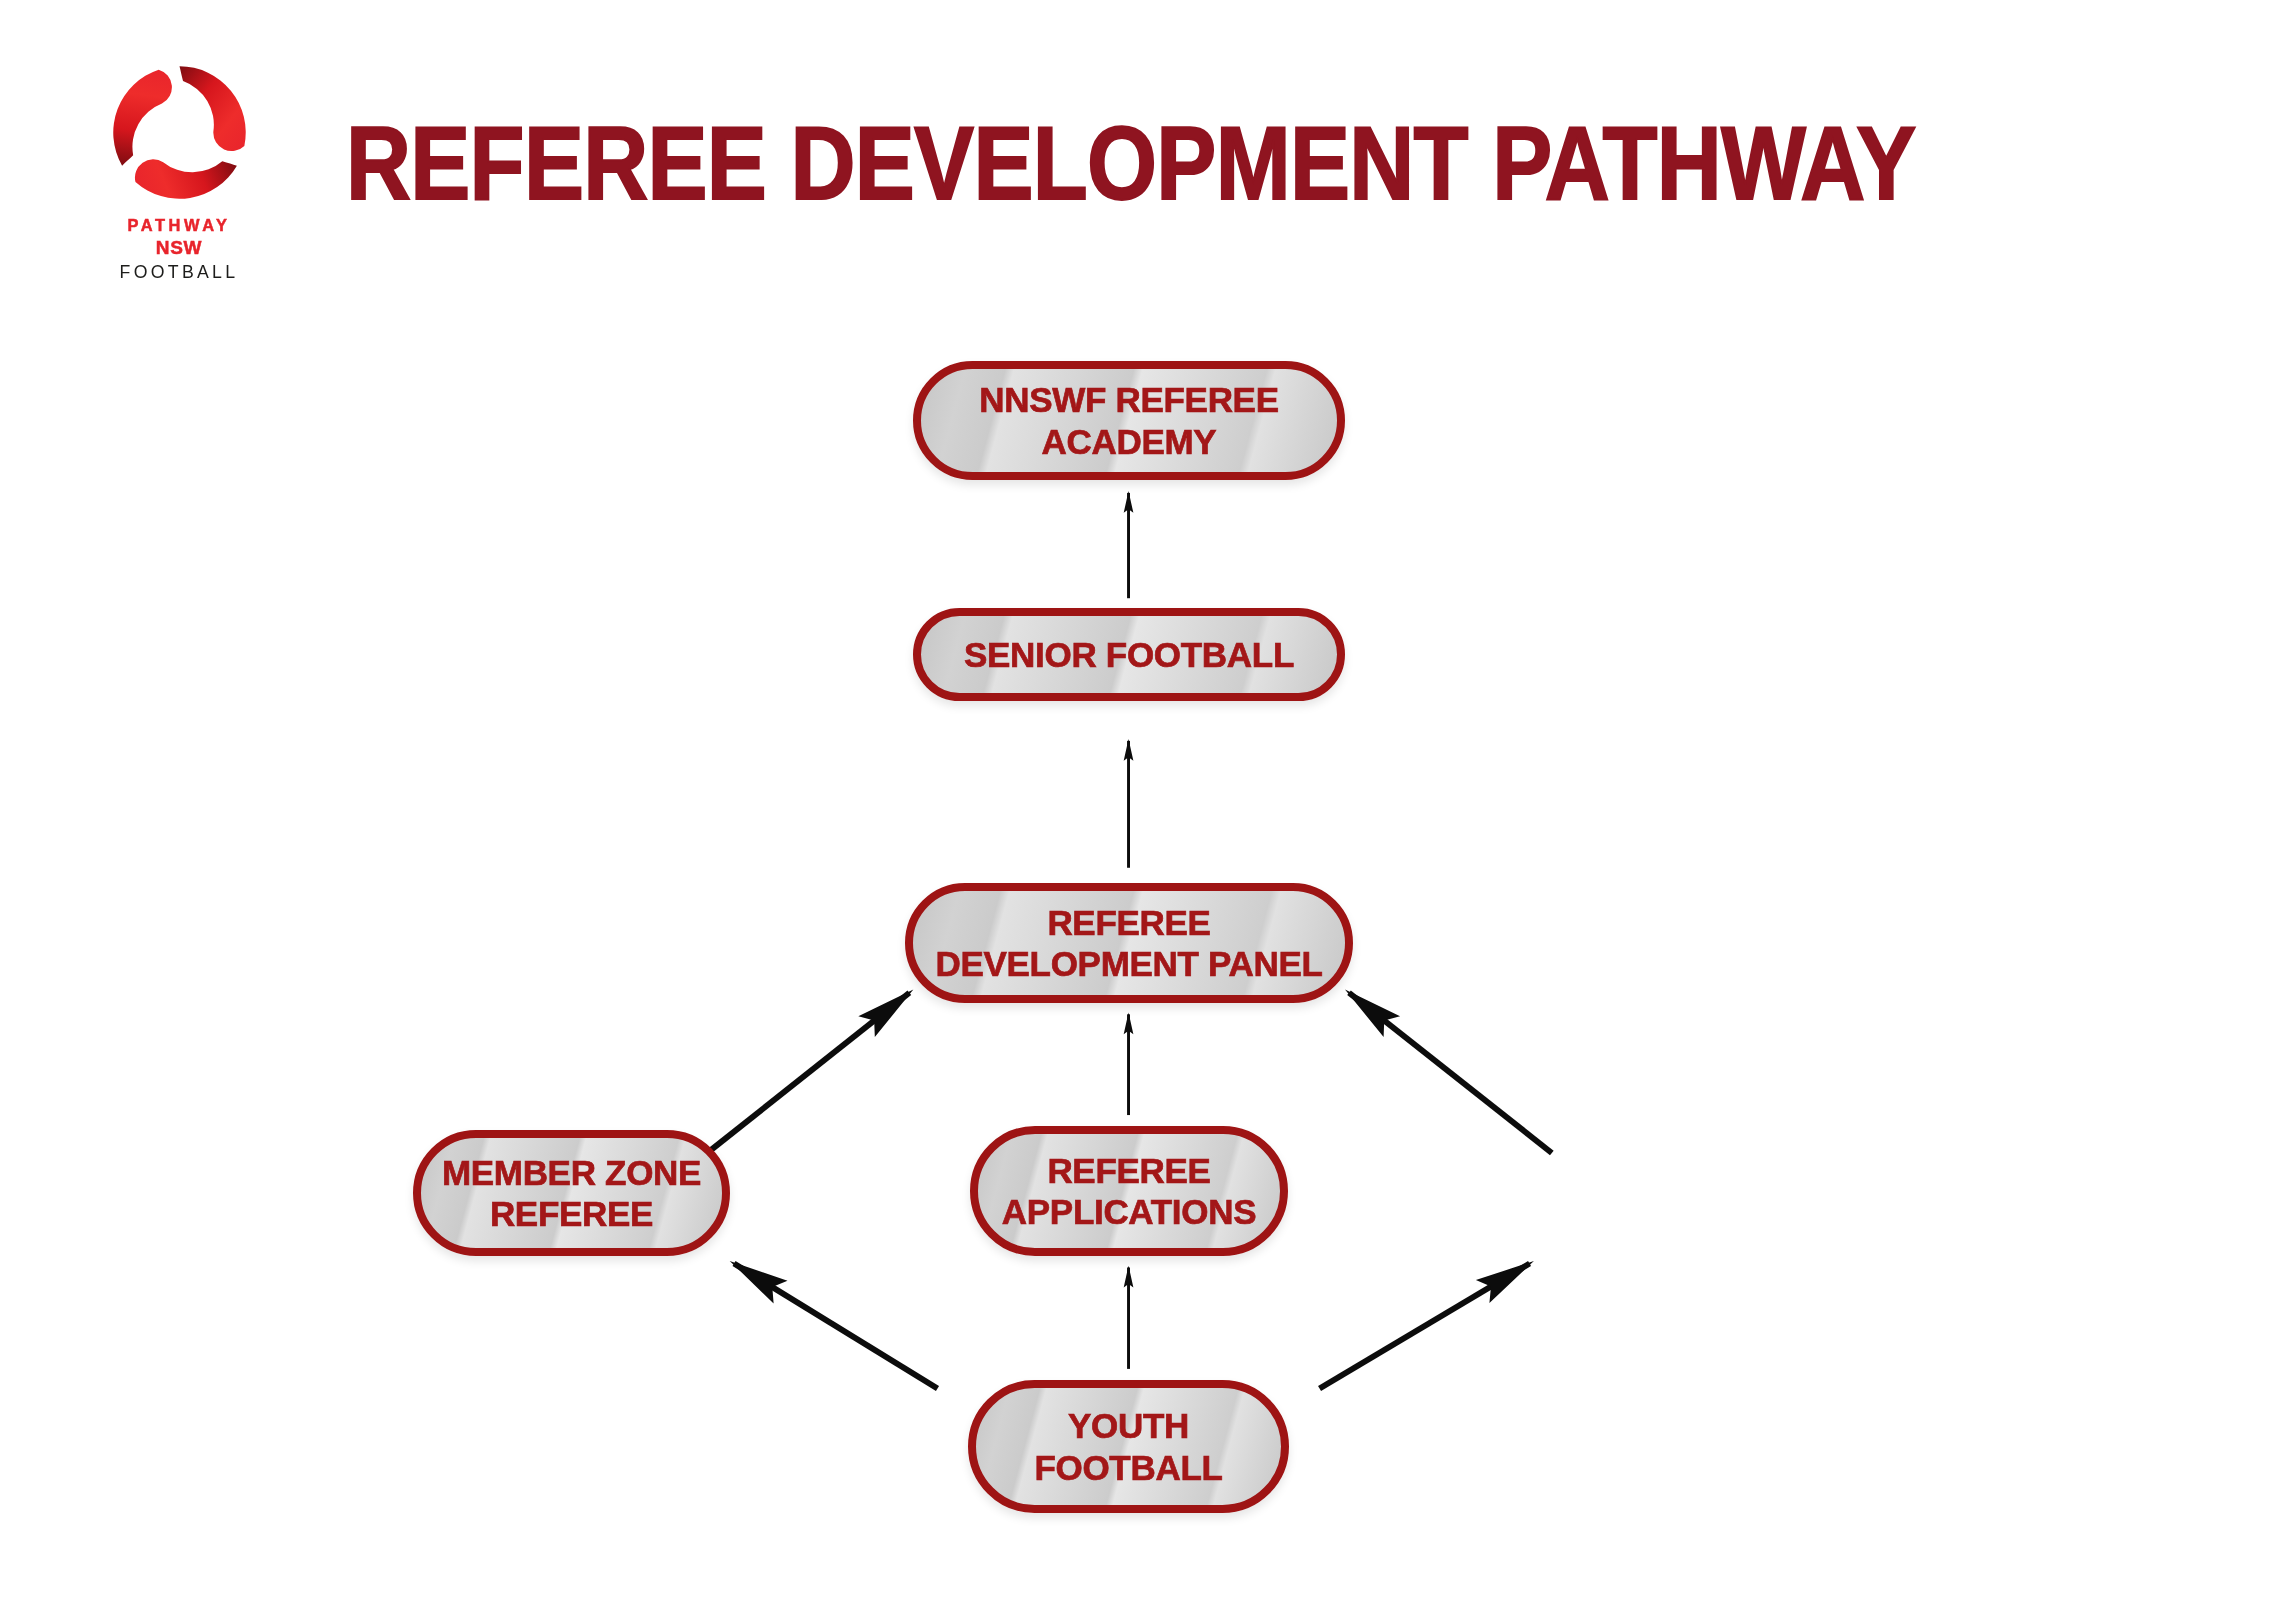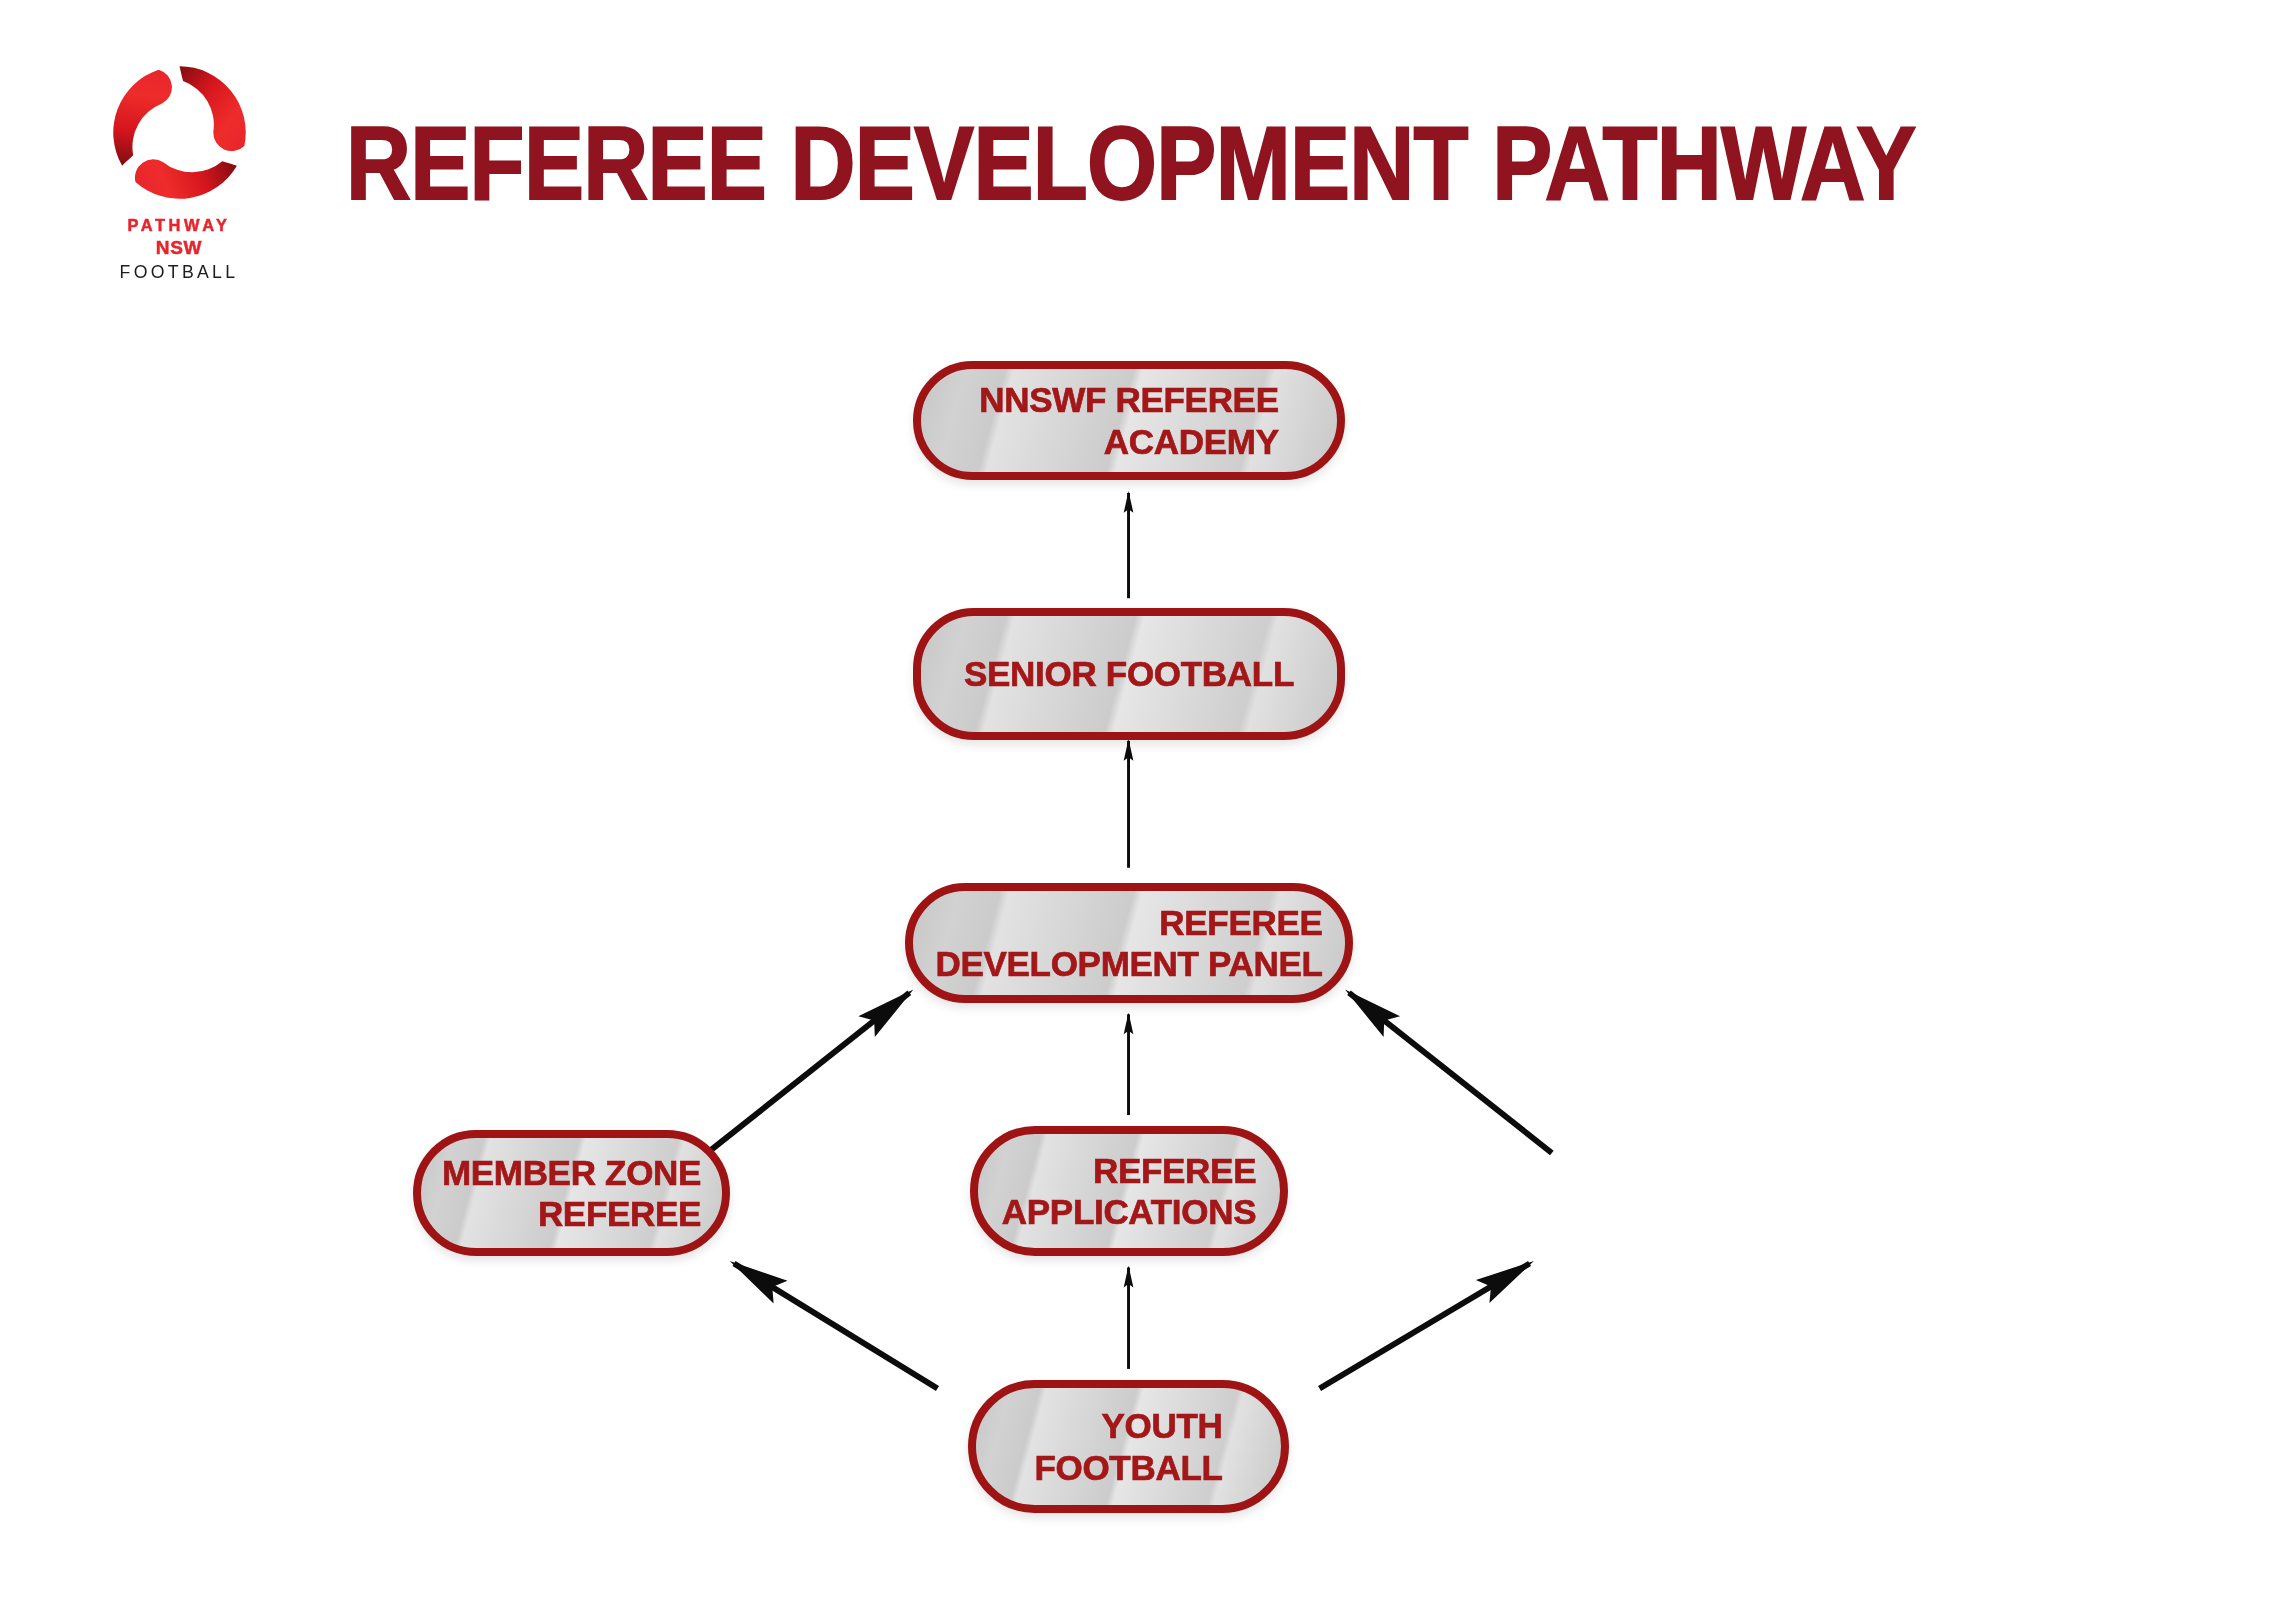--- a/index.html
+++ b/index.html
@@ -33,31 +33,31 @@
   .node{
     position:absolute;
     box-sizing:border-box;
     border:8.5px solid #9e1414;
     background:linear-gradient(105deg,
       #c6c6c6 0%, #d2d2d2 10%, #cbcbcb 19%, #e2e2e2 21%,
       #d6d6d6 36%, #cccccc 48%, #e6e6e6 50%, #dadada 64%,
       #cecece 78%, #e1e1e1 80%, #d3d3d3 91%, #c8c8c8 100%);
     box-shadow:0 5.2px 9.2px rgba(0,0,0,0.10);
     display:flex;align-items:center;justify-content:center;
-    text-align:right;
+    text-align:center;
   }
   .node span{
     white-space:pre-line;
     font-size:35px;font-weight:bold;line-height:1.18;
     letter-spacing:-0.3px;color:#a31718;
     -webkit-text-stroke:0.7px #a31718;
     padding:0 19.6px;
   }
   .node-academy      {left:913px;top:361px; width:432px;height:119px;border-radius:60px;}
-  .node-senior       {left:913px;top:608px; width:432px;height:132px;border-radius:61px;}
+  .node-senior       {left:913px;top:608px; width:432px;height:93px;border-radius:61px;}
   .node-panel        {left:905px;top:883px;width:448px;height:120px;border-radius:60px;}
   .node-member       {left:413px; top:1130px;width:317px;height:126px;border-radius:63px;}
   .node-applications {left:970px;top:1126px;width:318px;height:130px;border-radius:65px;}
   .node-camps        {left:1551px;top:1129px;width:315px;height:126px;border-radius:63px;}
   .node-youth        {left:968px;top:1380px;width:321px;height:133px;border-radius:67px;}
 
   
   .edges{position:absolute;left:0;top:0;width:2295px;height:1623px;}
   .edges line{stroke:#0c0c0c;}
   .edges line.sm{stroke-width:4.5px;}

